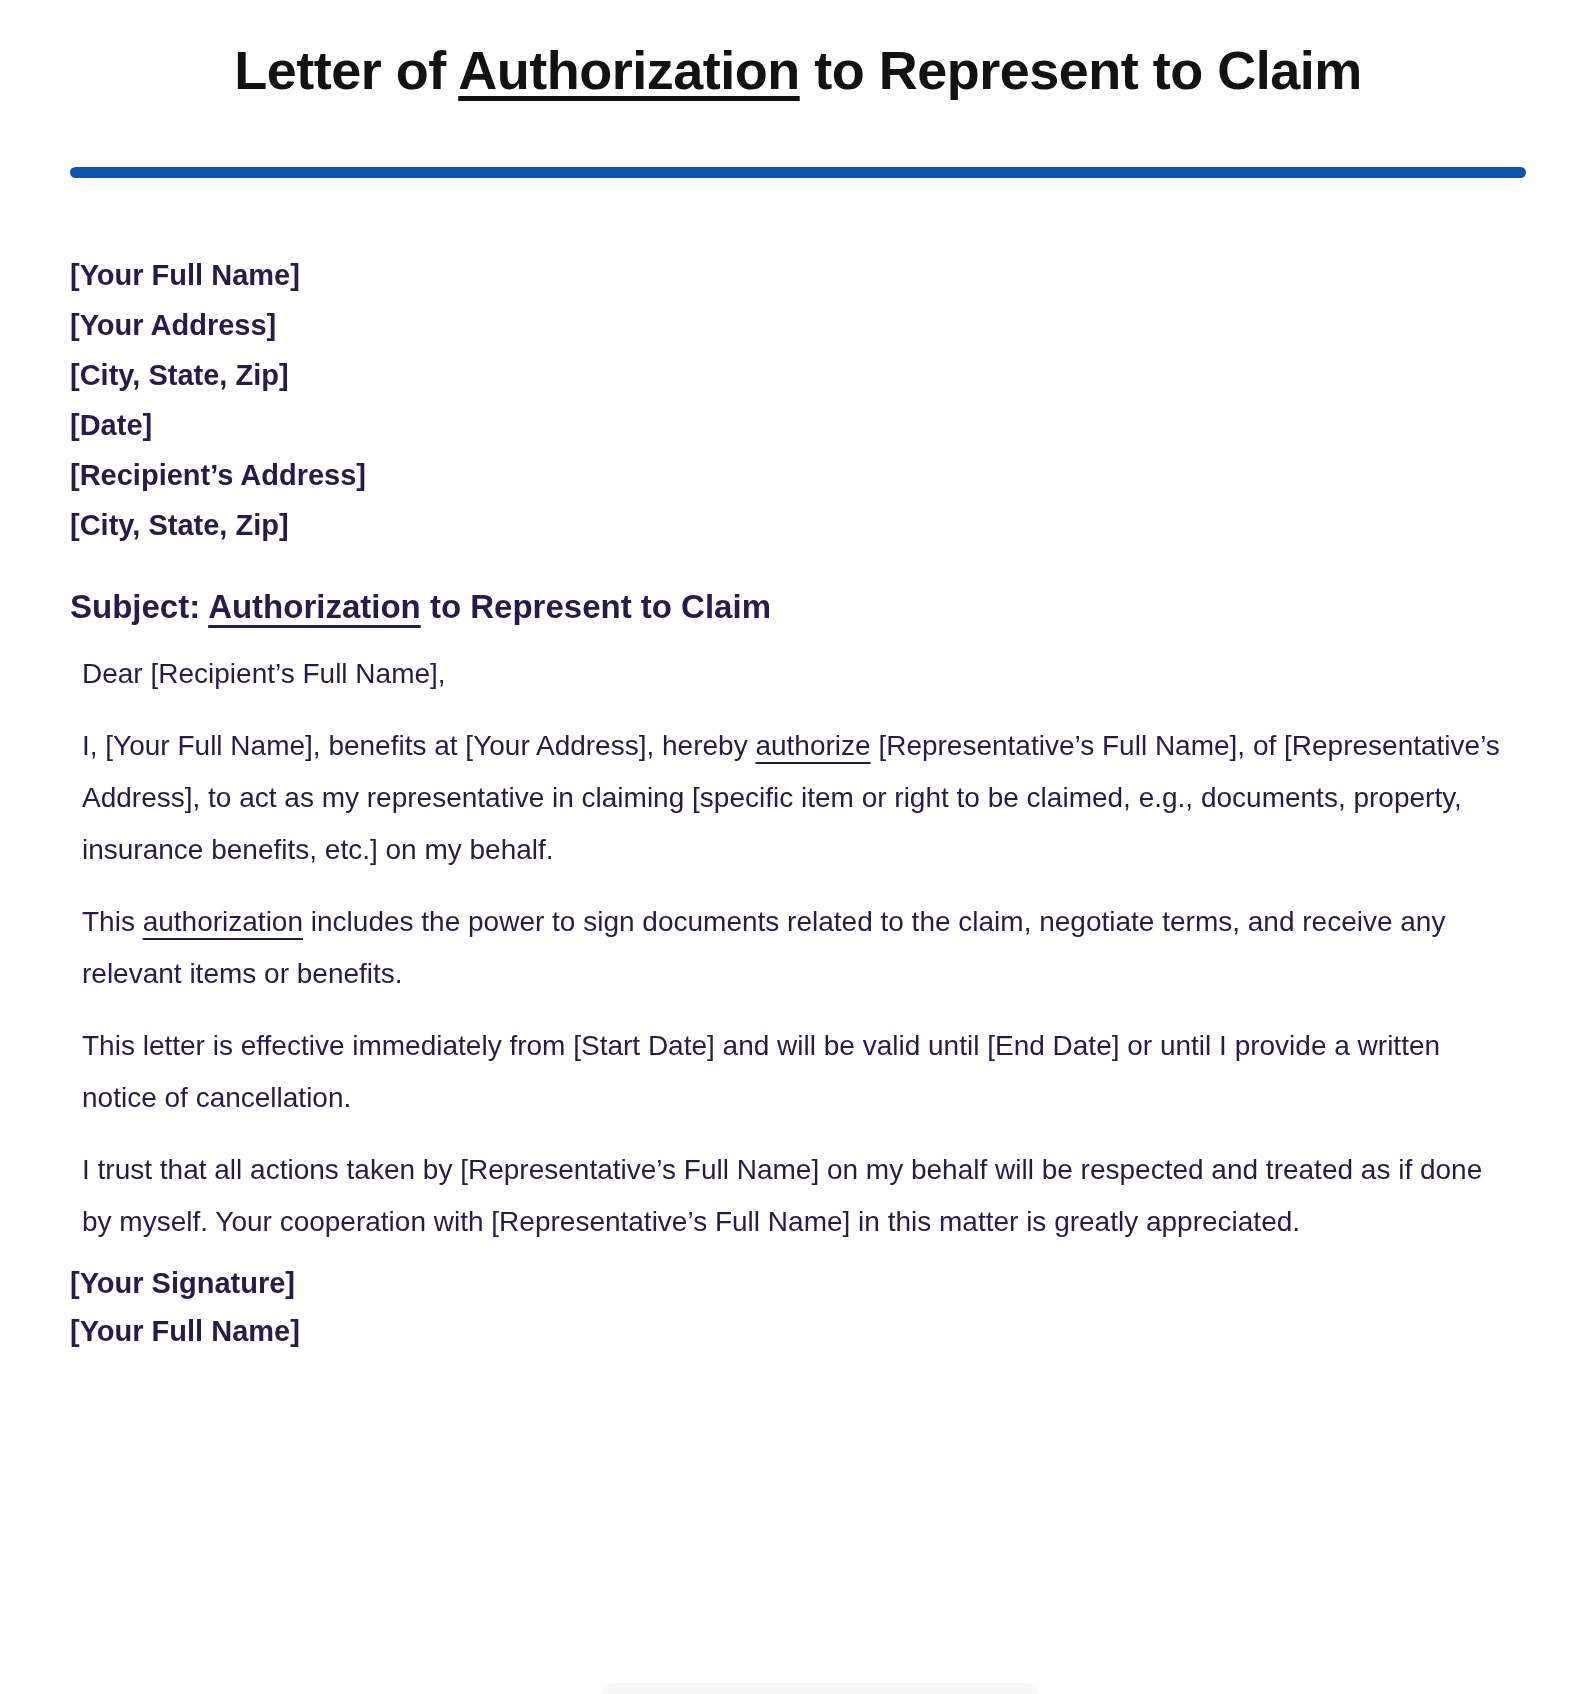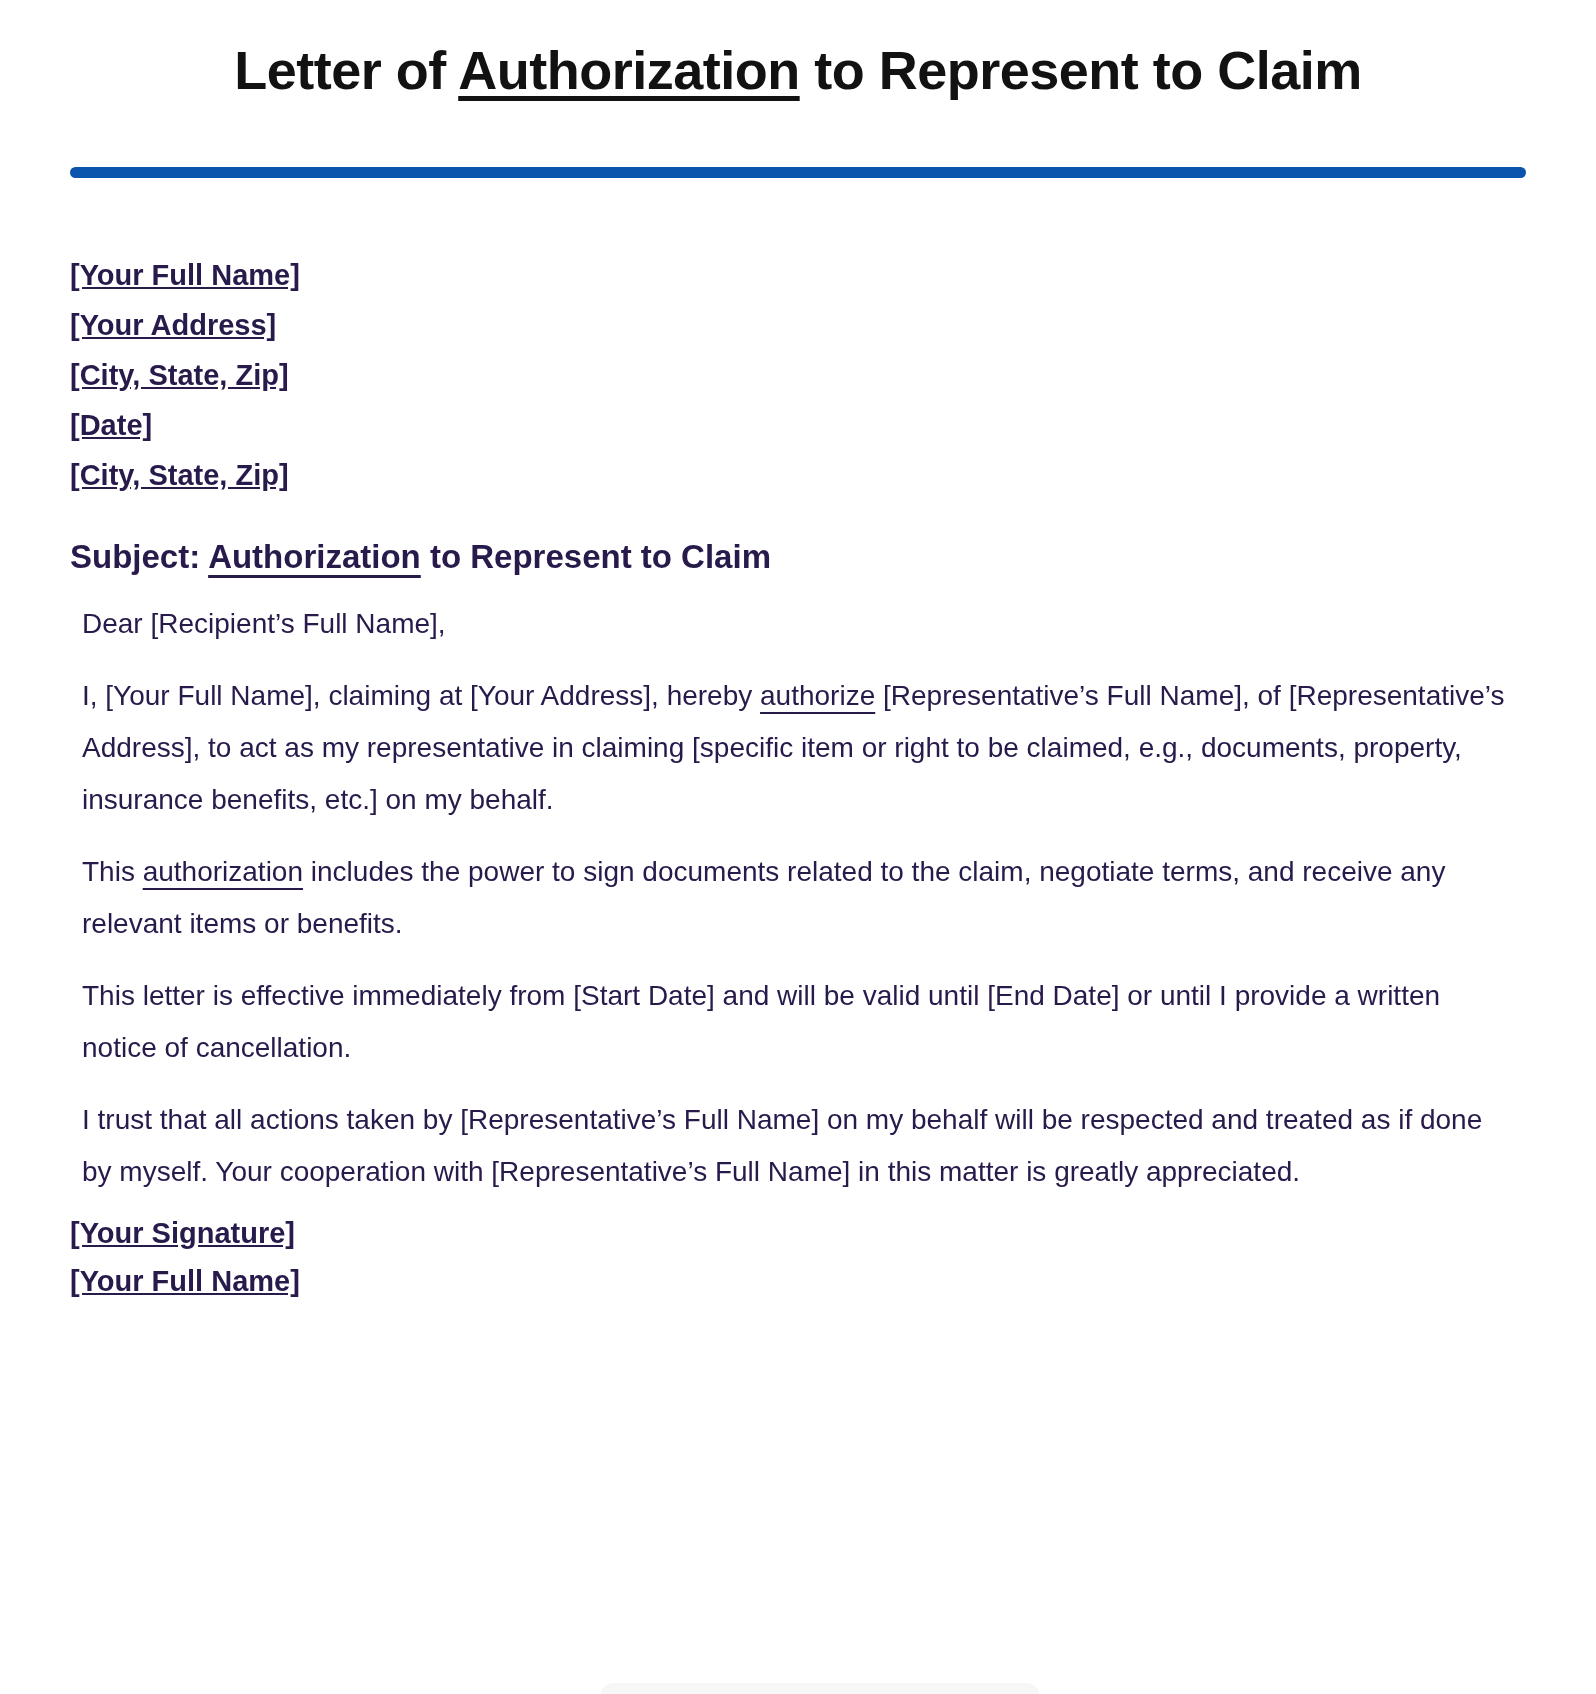--- a/index.html
+++ b/index.html
@@ -43,21 +43,20 @@
     border-radius:6px;
     margin-top:65px;
   }
   .addr-group{margin:0 0 16px;}
   .addr-group.first{margin-top:82px;}
   .ph{
     font-size:29px;
     font-weight:700;
     line-height:30px;
     margin:0 0 20px;
-    text-decoration:underline;
   }
   .subject{
     font-size:33px;
     font-weight:700;
     line-height:42px;
     margin:46px 0 20px;
   }
   .body-p{
     font-size:28px;
     font-weight:400;
@@ -89,28 +88,29 @@
     <p class="ph">[Your Full Name]</p>
     <p class="ph">[Your Address]</p>
     <p class="ph">[City, State, Zip]</p>
   </section>
 
   <section class="addr-group">
     <p class="ph">[Date]</p>
   </section>
 
   <section class="addr-group">
+    <p class="ph">[Recipient’s Address]</p>
     <p class="ph">[City, State, Zip]</p>
   </section>
 
   <h2 class="subject"><span>Subject: </span><span class="spell">Authorization</span><span> to Represent to Claim</span></h2>
 
   <p class="body-p">Dear [Recipient’s Full Name],</p>
 
-  <p class="body-p"><span>I, [Your Full Name], claiming at [Your Address], hereby </span><span class="spell">authorize</span><span> [Representative’s Full Name], of [Representative’s Address], to act as my representative in claiming [specific item or right to be claimed, e.g., documents, property, insurance benefits, etc.] on my behalf.</span></p>
+  <p class="body-p"><span>I, [Your Full Name], benefits at [Your Address], hereby </span><span class="spell">authorize</span><span> [Representative’s Full Name], of [Representative’s Address], to act as my representative in claiming [specific item or right to be claimed, e.g., documents, property, insurance benefits, etc.] on my behalf.</span></p>
 
   <p class="body-p"><span>This </span><span class="spell">authorization</span><span> includes the power to sign documents related to the claim, negotiate terms, and receive any relevant items or benefits.</span></p>
 
   <p class="body-p">This letter is effective immediately from [Start Date] and will be valid until [End Date] or until I provide a written notice of cancellation.</p>
 
   <p class="body-p">I trust that all actions taken by [Representative’s Full Name] on my behalf will be respected and treated as if done by myself. Your cooperation with [Representative’s Full Name] in this matter is greatly appreciated.</p>
 
 
   <section class="sig">
     <p class="ph">[Your Signature]</p>

